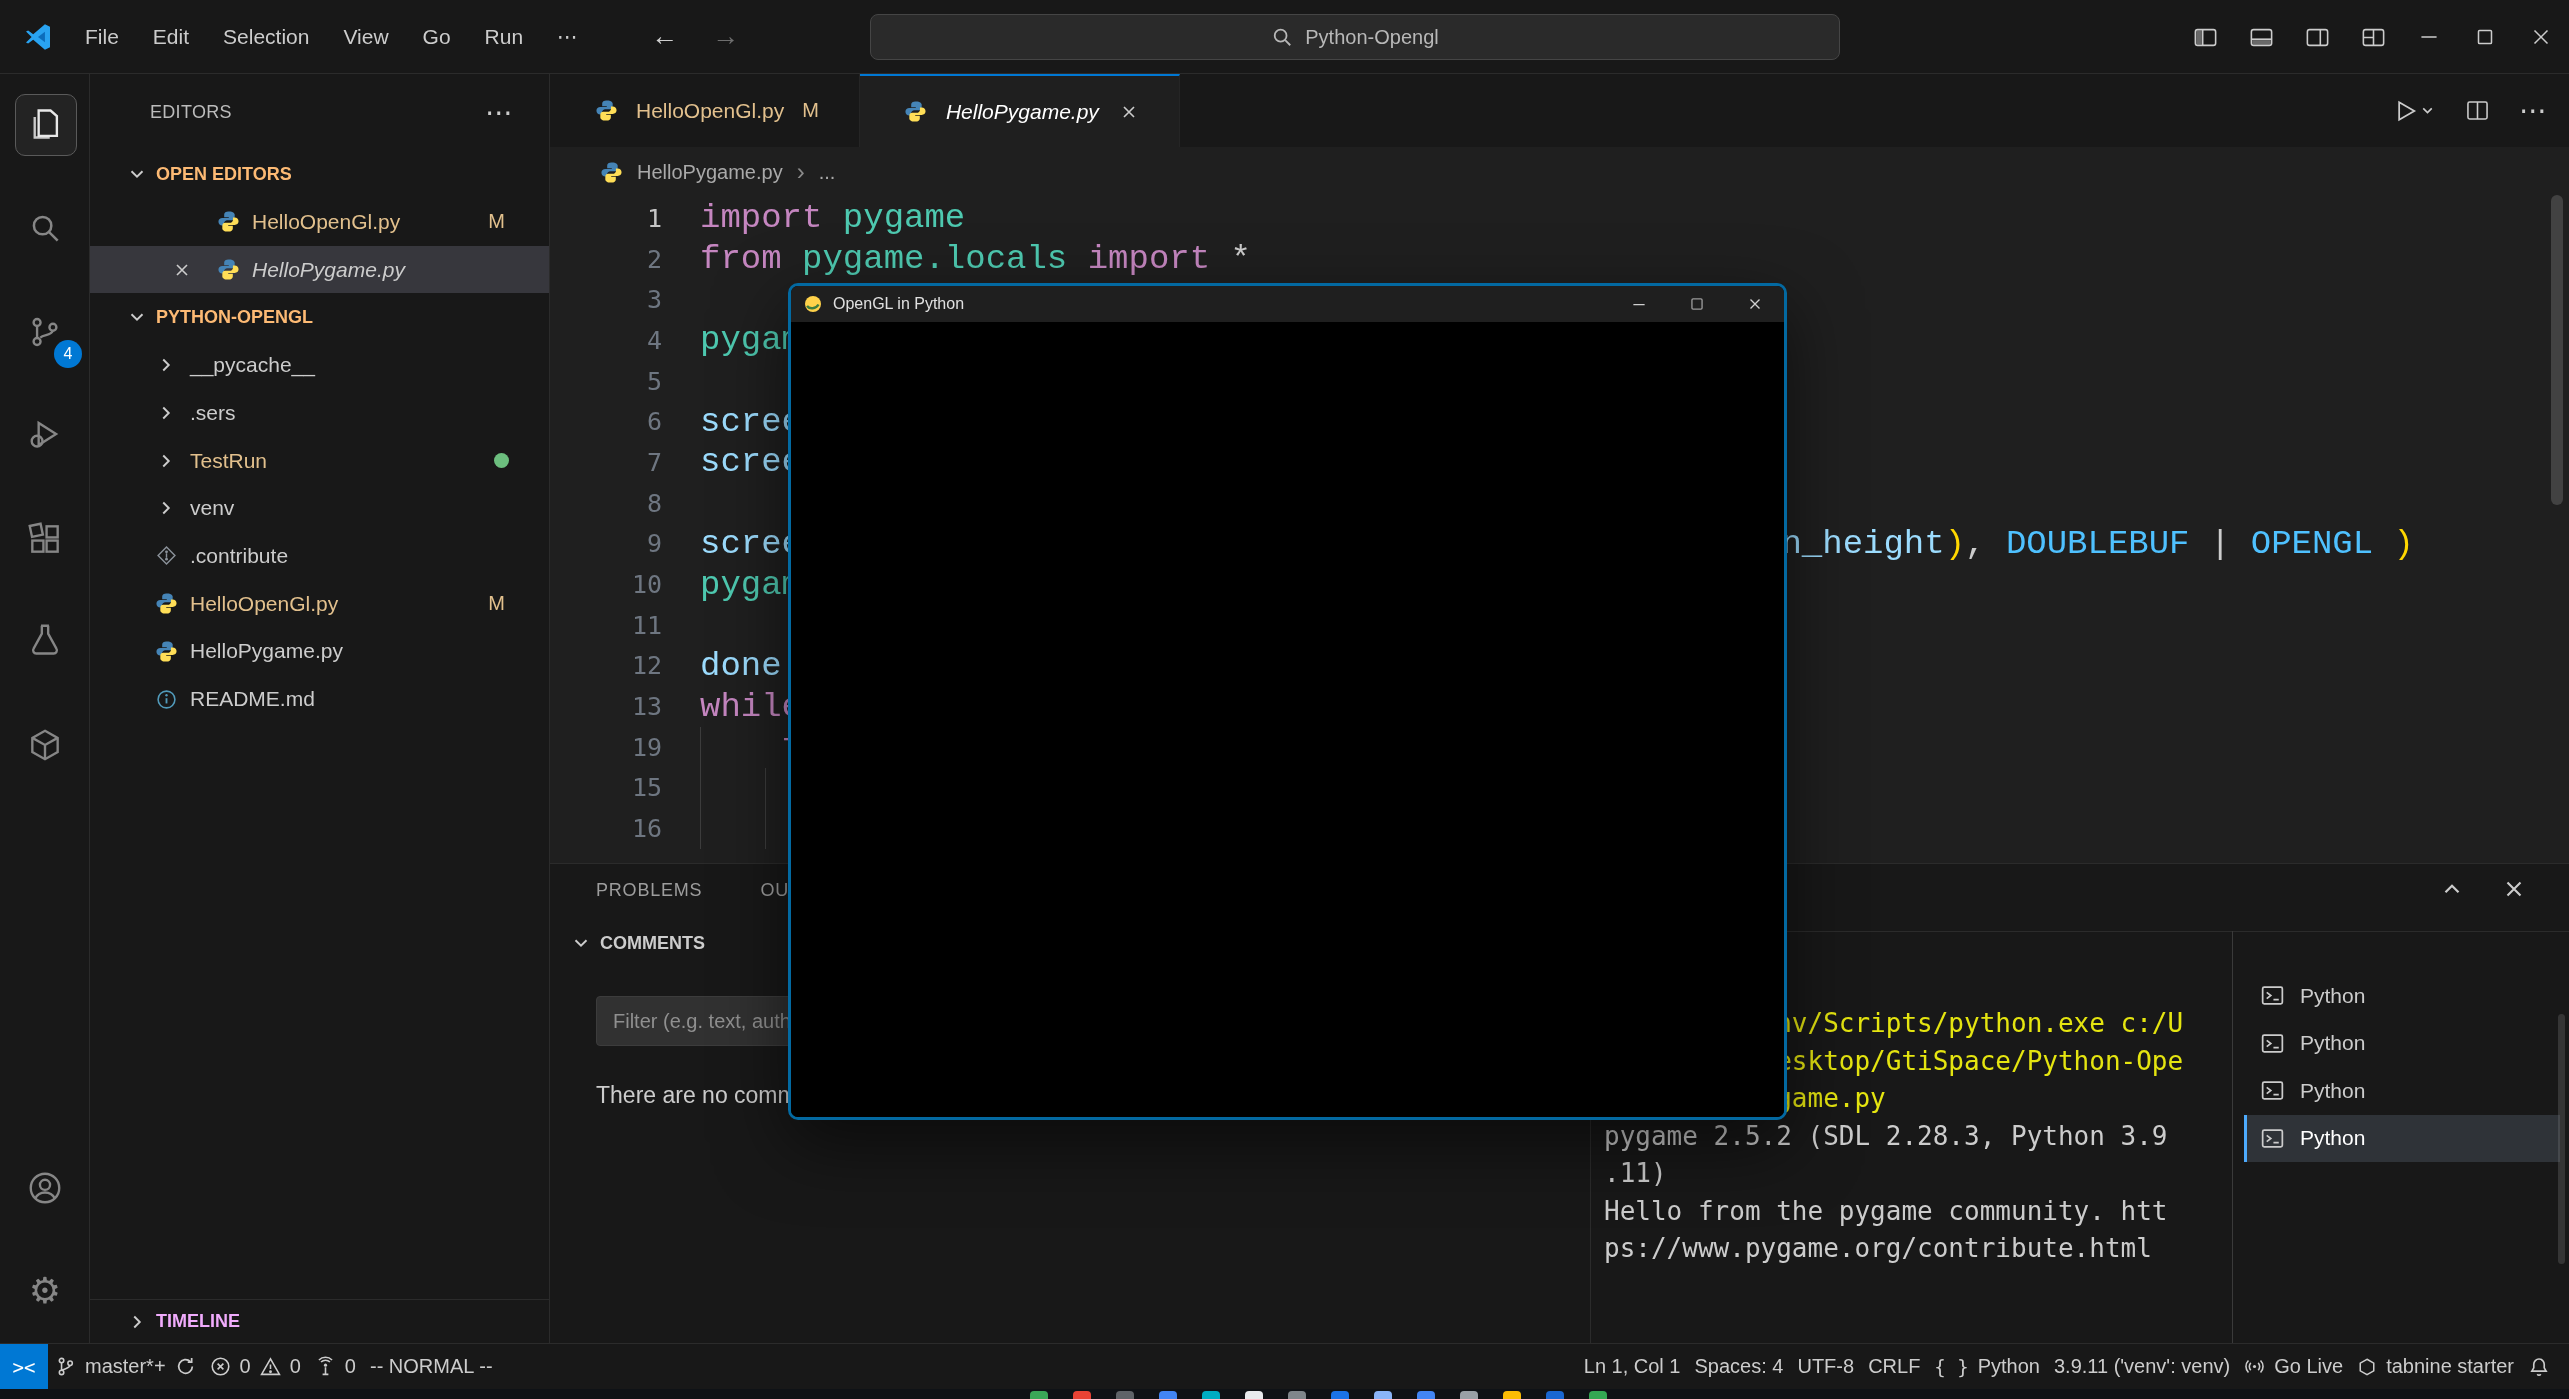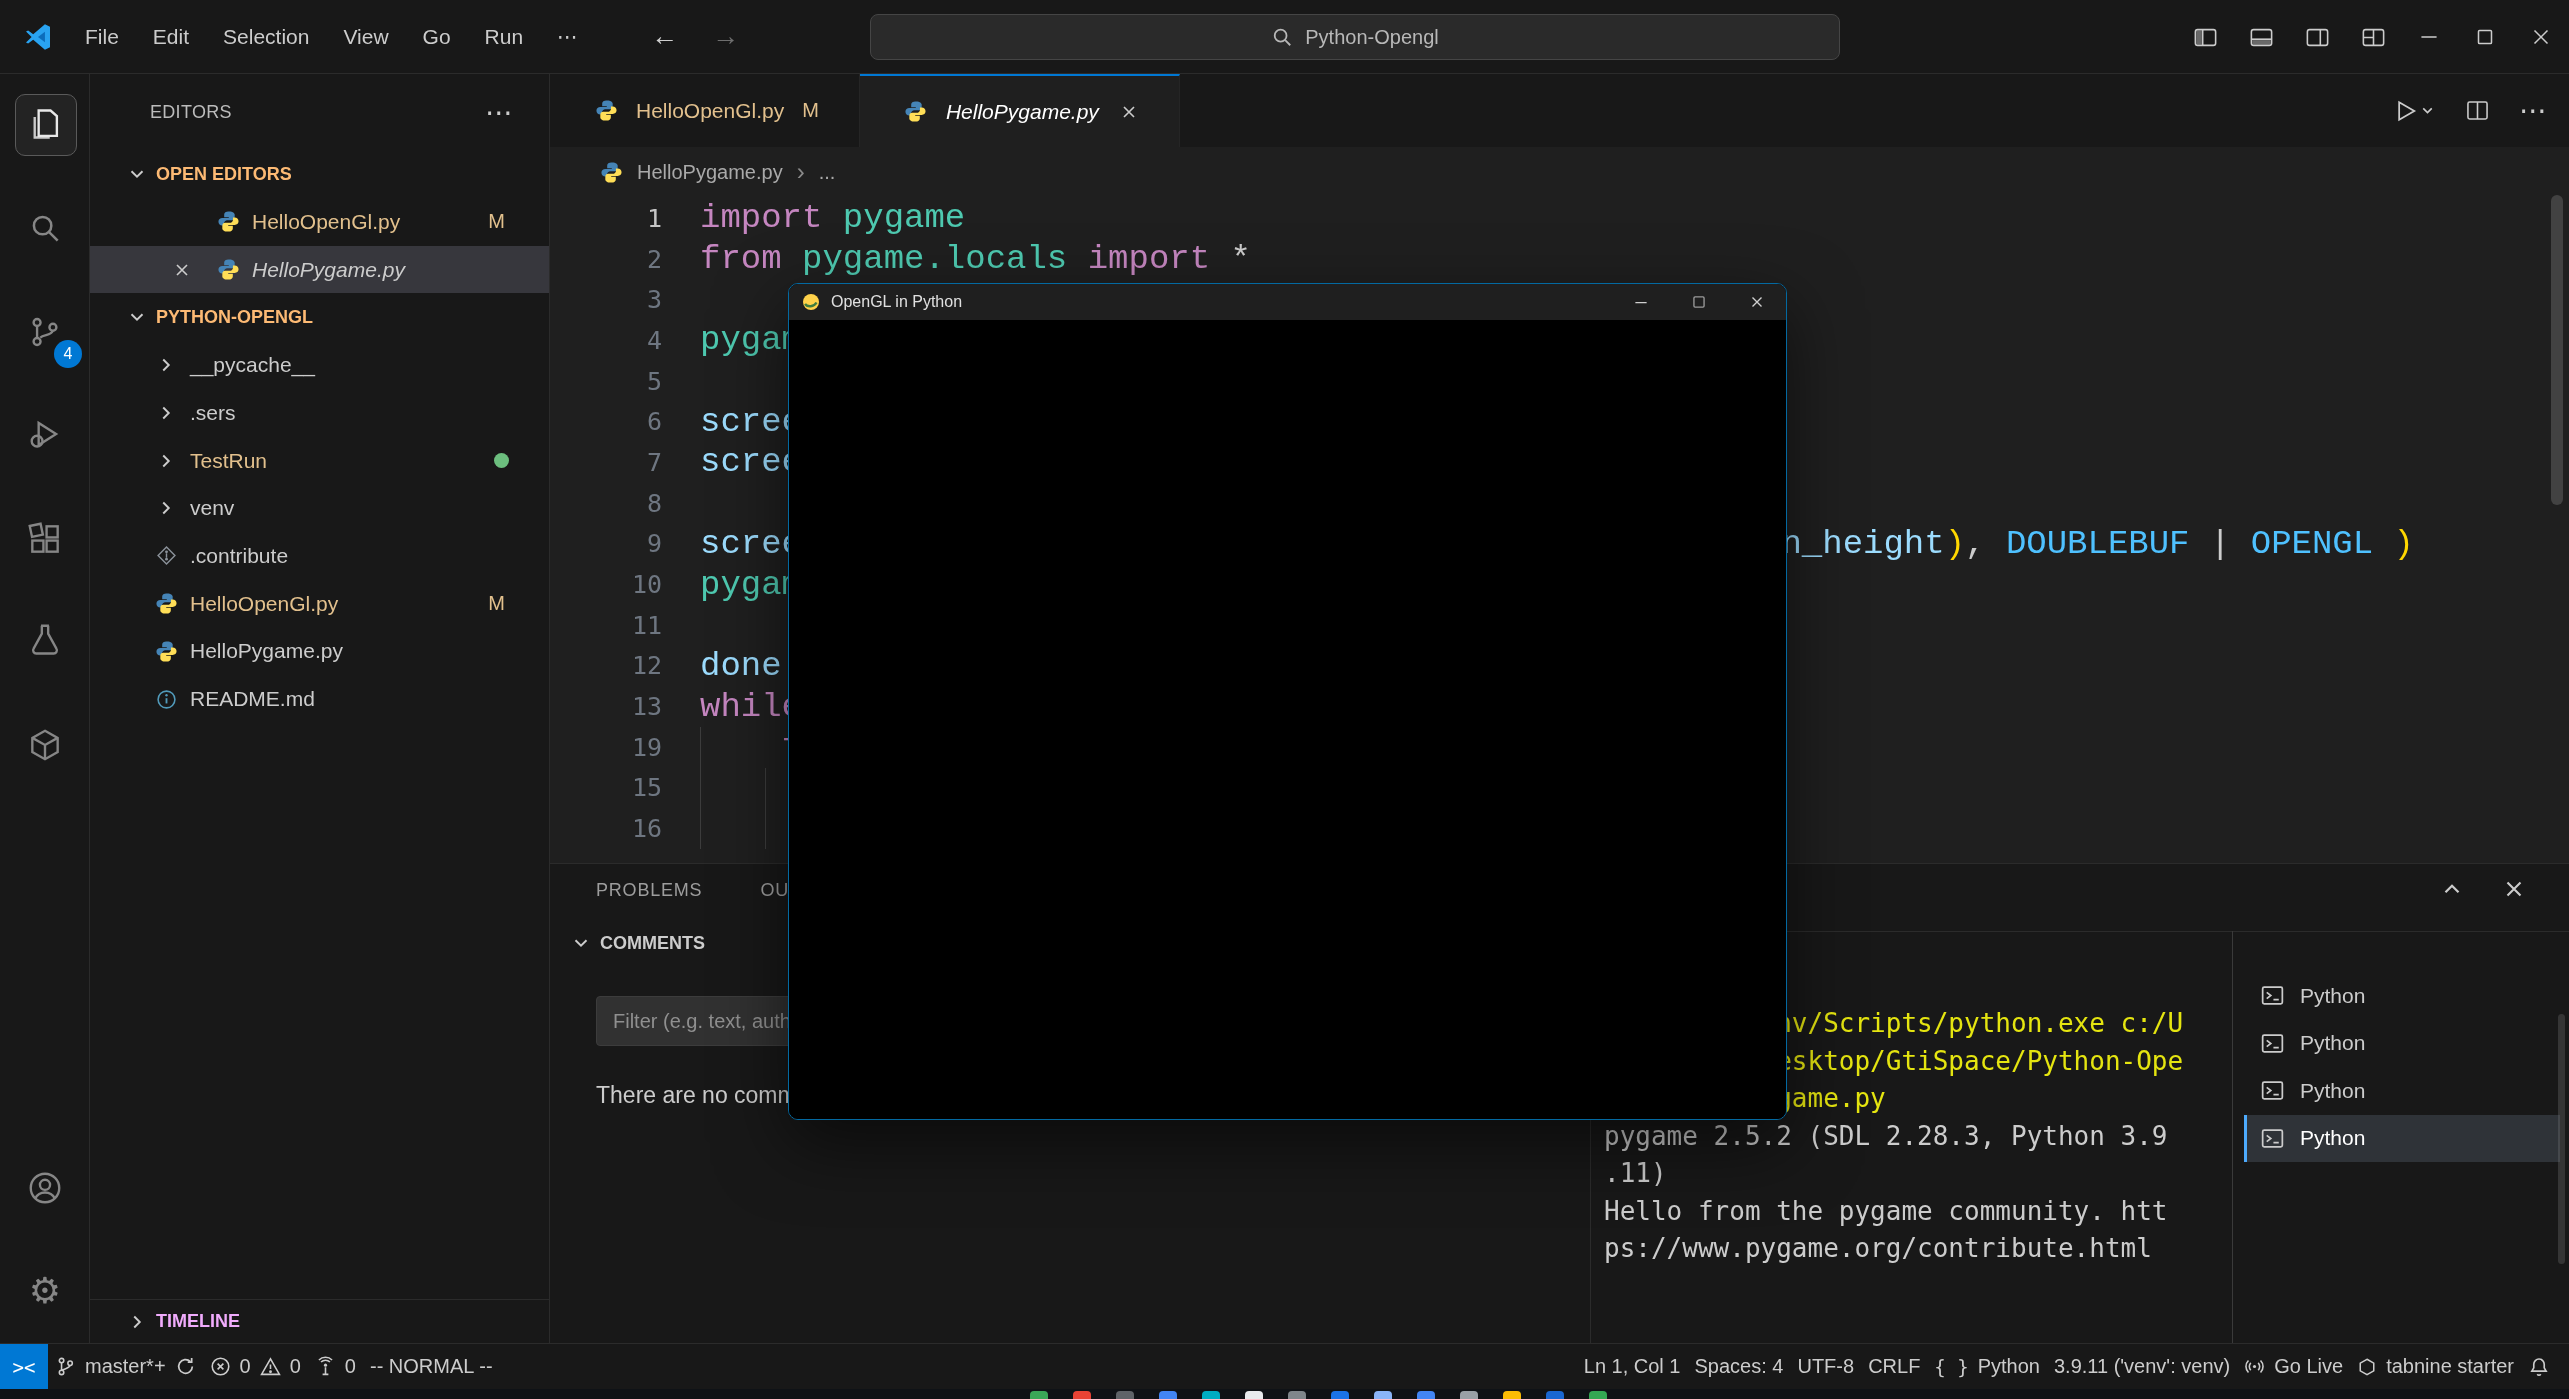--- a/index.html
+++ b/index.html
@@ -71,21 +71,21 @@
 #term-topline{position:absolute;left:1040px;top:67px;width:979px;height:1px;background:#2b2b2b}
 #term-sash{position:absolute;left:1040px;top:0;width:1px;height:480px;background:#2b2b2b}
 #term-list-sash{position:absolute;left:1682px;top:67px;width:1px;height:413px;background:#3a3a3a}
 #terminal-rows{position:absolute;left:1054px;top:141px;font-family:"DejaVu Sans Mono",monospace;font-size:26px;line-height:37.5px;white-space:pre}
 .t-cmd{color:#e5e510}.t-fg{color:#cccccc}
 #terminal-list{position:absolute;left:1694px;top:108px;width:316px}
 .tli{height:47.5px;display:flex;align-items:center;gap:12px;padding-left:12px;font-size:21px;color:#cccccc}
 .tli.sel{background:#2f3338;border-left:3px solid #4daafc;color:#fff;padding-left:9px}
 #term-scroll{position:absolute;left:2008px;top:150px;width:7px;height:250px;background:rgba(121,121,121,.3);border-radius:4px}
 
-#pygame-window{position:absolute;left:788px;top:283px;width:999px;height:837px;border:1px solid #0369a1;border-radius:10px;overflow:hidden;box-shadow:0 24px 70px rgba(0,0,0,.55);z-index:40;background:#000}
+#pygame-window{position:absolute;left:788px;top:283px;width:999px;height:837px;border:3px solid #0369a1;border-radius:10px;overflow:hidden;box-shadow:0 24px 70px rgba(0,0,0,.55);z-index:40;background:#000}
 #pw-titlebar{height:36px;background:#1f1f1f;display:flex;align-items:center;padding-left:12px;gap:10px}
 #pw-title{font-size:16px;color:#e0e0e0}
 #pw-buttons{margin-left:auto;display:flex;height:36px}
 .pw-btn{width:58px;display:flex;align-items:center;justify-content:center}
 #pw-canvas{width:100%;height:800px;background:#000}
 
 #statusbar{position:absolute;left:0;top:1343px;width:2569px;height:46px;background:#181818;border-top:1px solid #2b2b2b;display:flex;align-items:center;font-size:20px;color:#cccccc;z-index:30}
 #remote{width:48px;height:45px;background:#0078d4;color:#fff;display:flex;align-items:center;justify-content:center;font-size:19px;font-family:"DejaVu Sans Mono",monospace}
 .sb-item{display:flex;align-items:center;gap:9px;padding:0 7px;height:45px;white-space:nowrap}
 #sb-right{margin-left:auto;display:flex;align-items:center;padding-right:12px}

